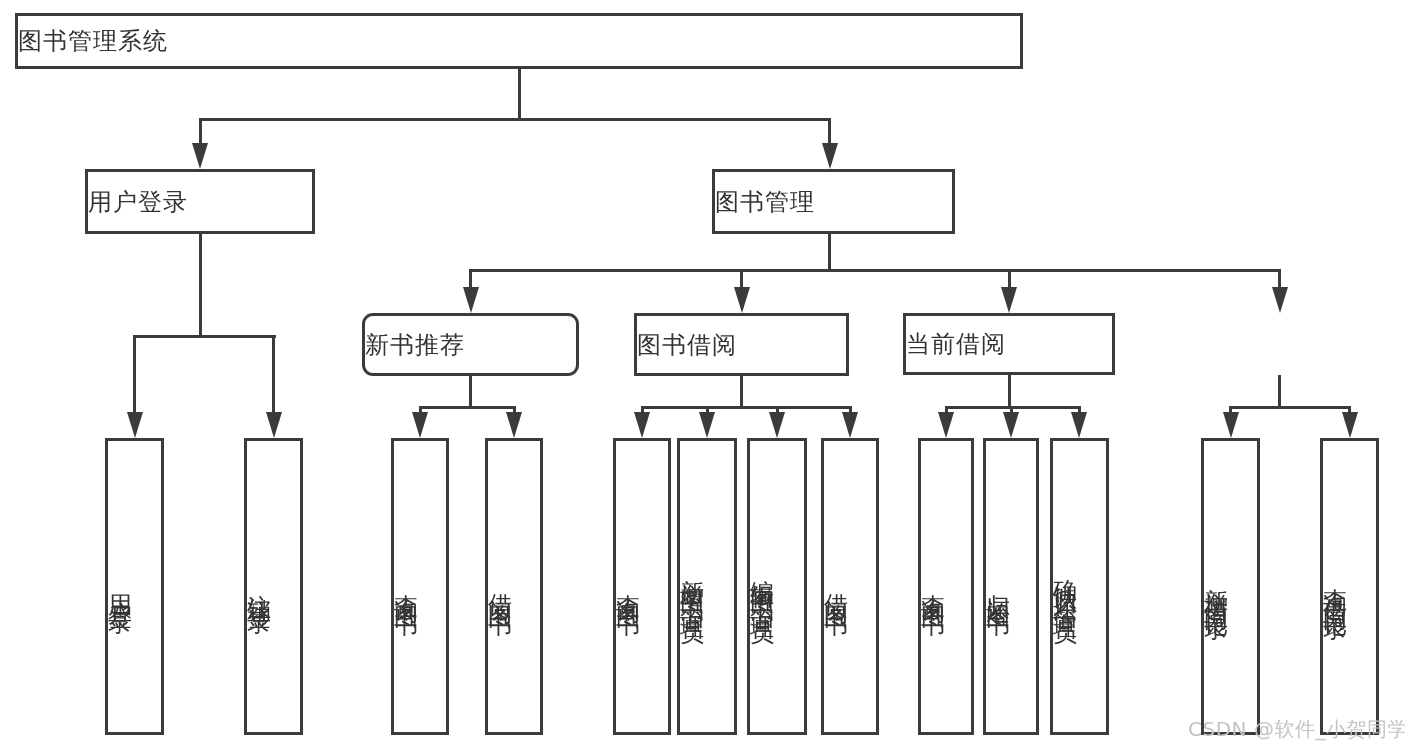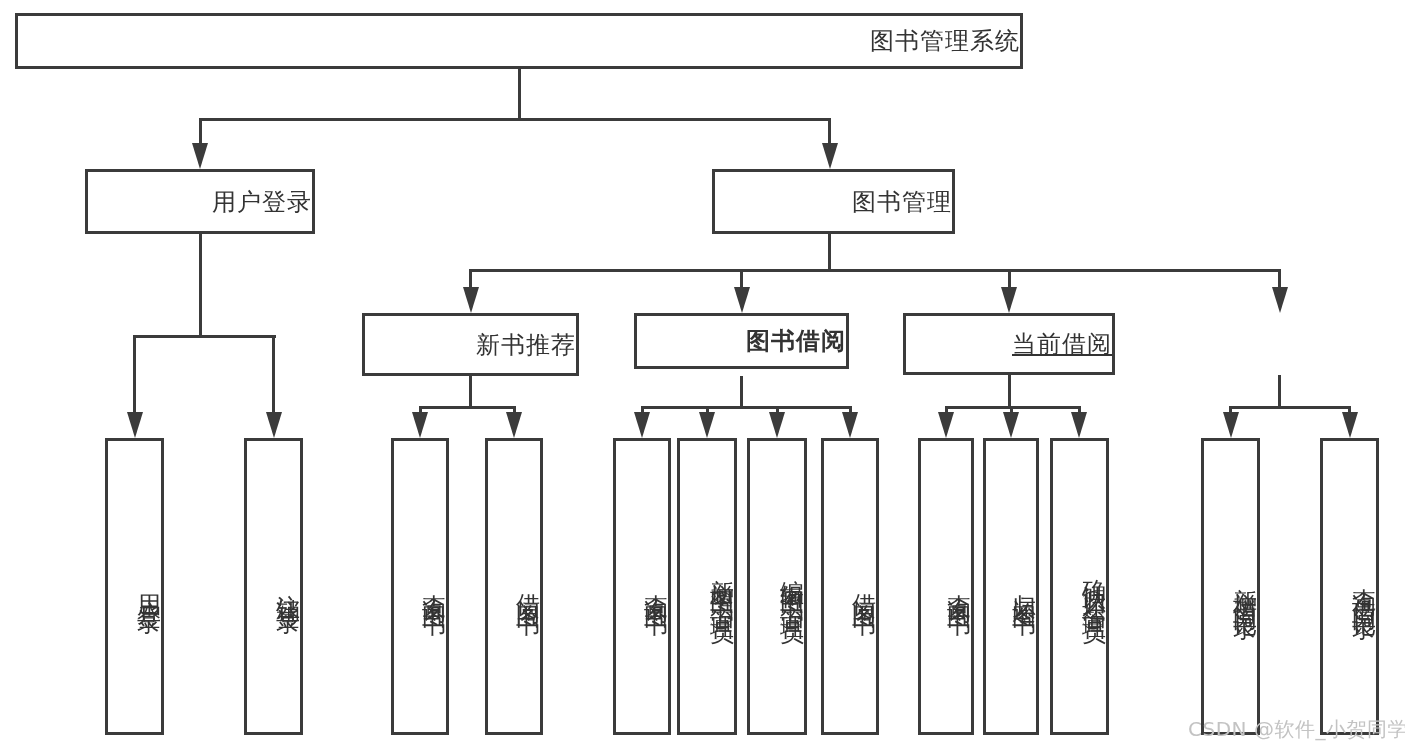--- a/index.html
+++ b/index.html
@@ -2,21 +2,21 @@
 <html><head>
 <meta charset="utf-8">
 <style>
   html,body{margin:0;padding:0;background:#ffffff;}
   .canvas{
     position:relative;width:1405px;height:747px;background:#ffffff;overflow:hidden;
     font-family:"DejaVu Sans","Liberation Sans",sans-serif;color:#333333;
   }
   .box{
     position:absolute;box-sizing:border-box;background:#ffffff;
-    border:3px solid #3b3b3b;display:flex;align-items:center;justify-content:flex-end;
+    border:3px solid #3b3b3b;display:flex;align-items:center;justify-content:flex-start;
   }
   .htext{font-size:24px;letter-spacing:1px;white-space:nowrap;}
   .vtext{
     writing-mode:vertical-rl;text-orientation:mixed;
     font-size:24px;line-height:1;letter-spacing:6px;
   }
   .ln{position:absolute;background:#3b3b3b;}
   .ah{
     position:absolute;width:0;height:0;
     border-left:8px solid transparent;border-right:8px solid transparent;
@@ -61,27 +61,27 @@
   <div class="ln" style="left:469px;top:269px;width:812px;height:3px;"></div>
   <div class="ln" style="left:469px;top:269px;width:3px;height:22px;"></div>
   <div class="ah" style="left:462.5px;top:287px;"></div>
   <div class="ln" style="left:740px;top:269px;width:3px;height:22px;"></div>
   <div class="ah" style="left:733.5px;top:287px;"></div>
   <div class="ln" style="left:1007.5px;top:269px;width:3px;height:22px;"></div>
   <div class="ah" style="left:1001px;top:287px;"></div>
   <div class="ln" style="left:1278px;top:269px;width:3px;height:22px;"></div>
   <div class="ah" style="left:1271.5px;top:287px;"></div>
 
-  <div class="box" style="left:362px;top:313px;width:217px;height:63px;">
+  <div class="box" style="left:362px;top:313px;width:217px;height:63px;border-radius:11px;">
     <span class="htext">新书推荐</span>
   </div>
-  <div class="box" style="left:634px;top:313px;width:215px;height:56px;font-weight:bold;">
+  <div class="box" style="left:634px;top:313px;width:215px;height:63px;">
     <span class="htext">图书借阅</span>
   </div>
-  <div class="box" style="left:903px;top:313px;width:212px;height:62px;text-decoration:underline;">
+  <div class="box" style="left:903px;top:313px;width:212px;height:62px;">
     <span class="htext">当前借阅</span>
   </div>
 
   <div class="ln" style="left:469px;top:376px;width:3px;height:33px;"></div>
   <div class="ln" style="left:418.5px;top:406px;width:97px;height:3px;"></div>
   <div class="ln" style="left:418.5px;top:406px;width:3px;height:10px;"></div>
   <div class="ah" style="left:412px;top:412px;"></div>
   <div class="ln" style="left:512.5px;top:406px;width:3px;height:10px;"></div>
   <div class="ah" style="left:506px;top:412px;"></div>
 

